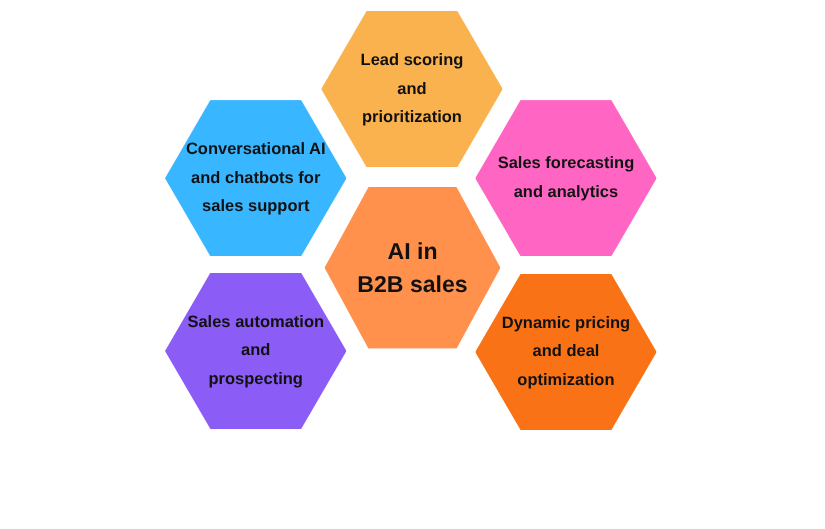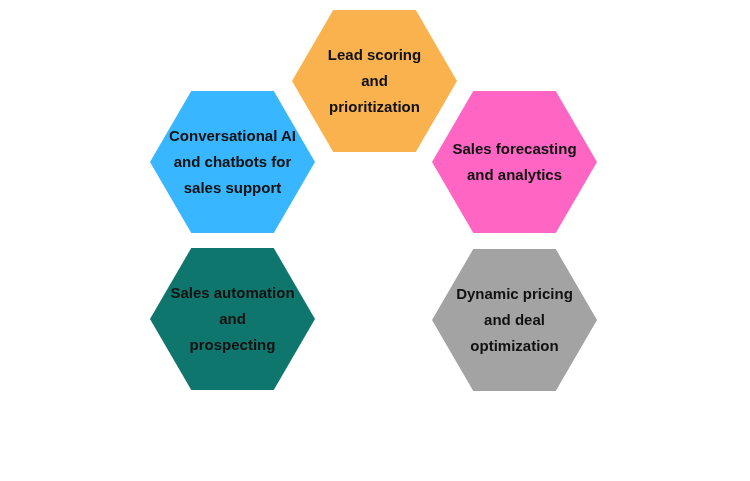--- a/index.html
+++ b/index.html
@@ -64,27 +64,31 @@
     <span class="hex-label">Sales forecasting
 and analytics</span>
   </div>
 
   <div class="hex sat pos-tl" style="background: rgb(56, 182, 255);">
     <span class="hex-label">Conversational AI
 and chatbots for
 sales support</span>
   </div>
 
+  <div class="hex ctr pos-center" style="background: rgb(255, 145, 77);">
+    <span class="hex-label">AI in
+B2B sales</span>
+  </div>
 
-  <div class="hex sat pos-bl" style="background: #0f766e;">
+  <div class="hex sat pos-bl" style="background: #8b5cf6;">
     <span class="hex-label">Sales automation
 and
 prospecting</span>
   </div>
 
-  <div class="hex sat pos-br" style="background: #a3a3a3;">
+  <div class="hex sat pos-br" style="background: #f97316;">
     <span class="hex-label">Dynamic pricing
 and deal
 optimization</span>
   </div>
 
 
 </div>
 
 </body></html>

